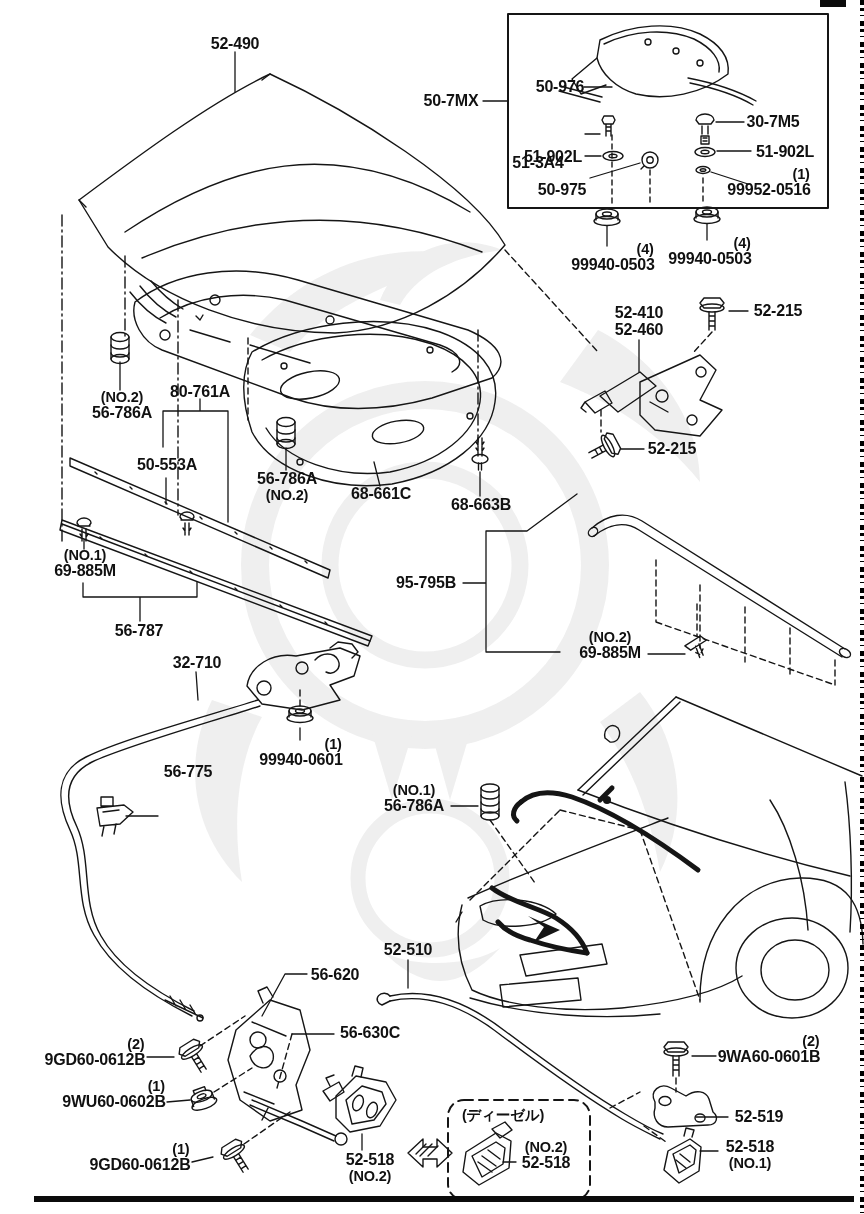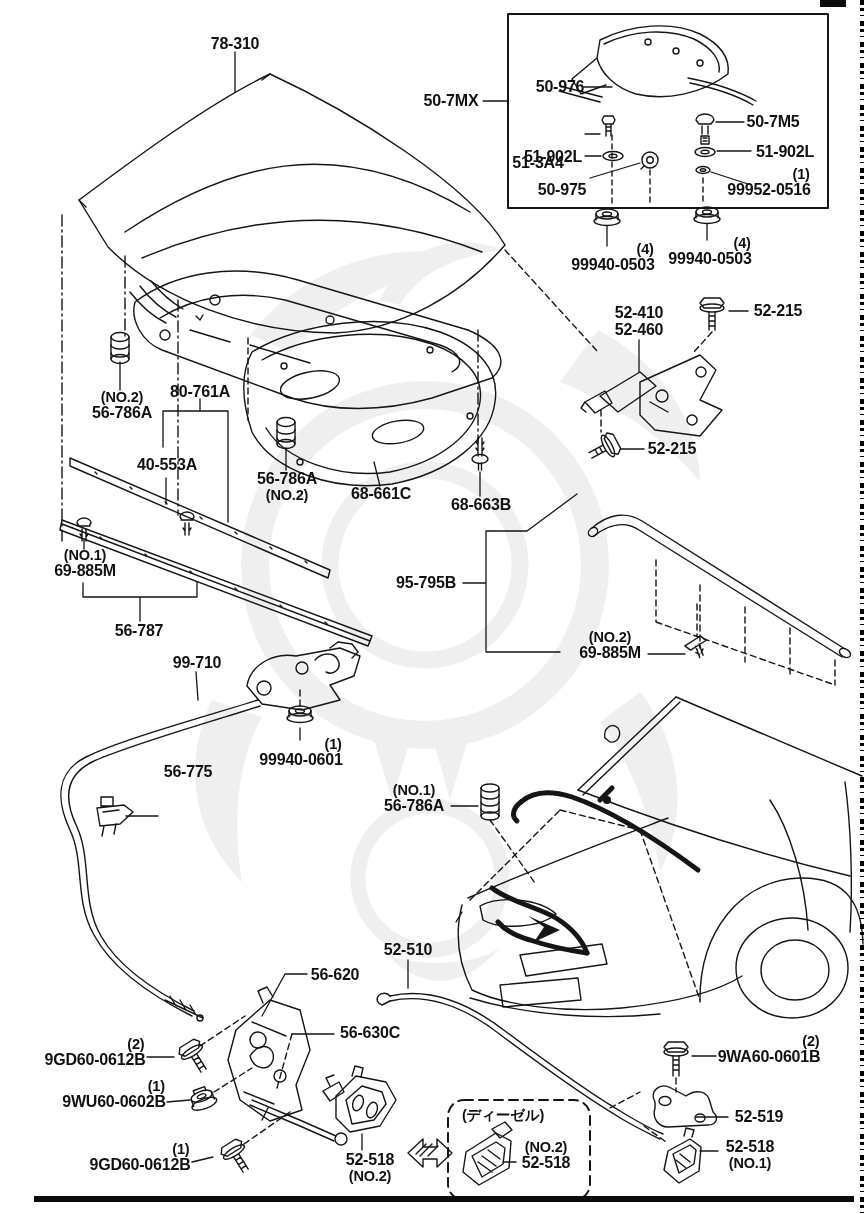--- a/index.html
+++ b/index.html
@@ -370,39 +370,39 @@
       <path d="M516,1162 H503"></path>
       <path d="M716,1056 H692"></path>
       <path d="M728,1117 H696"></path>
       <path d="M718,1151 H700"></path>
     </g>
   </g>
 </svg>
 
 <div id="callouts">
       <div class="co" style="left: 235px; top: 44px;">
-        <div>78-310</div>
+        <div>52-490</div>
       </div>
       <div class="co" style="left: 451px; top: 101px;">
         <div>50-7MX</div>
       </div>
       <div class="co" style="left: 560px; top: 87px;">
         <div>50-976</div>
       </div>
       <div class="co" style="left: 538px; top: 135px; margin-top: 28px;">
         <div>51-3A4</div>
       </div>
       <div class="co" style="left: 553px; top: 157px;">
         <div>51-902L</div>
       </div>
       <div class="co" style="left: 562px; top: 190px;">
         <div>50-975</div>
       </div>
       <div class="co" style="left: 773px; top: 122px;">
-        <div>50-7M5</div>
+        <div>30-7M5</div>
       </div>
       <div class="co" style="left: 785px; top: 152px;">
         <div>51-902L</div>
       </div>
       <div class="co" style="left: 769px; top: 183px;">
         <div class="sm qr">(1)</div>
         <div>99952-0516</div>
       </div>
       <div class="co" style="left: 613px; top: 258px;">
         <div class="sm qr">(4)</div>
@@ -413,21 +413,21 @@
         <div>99940-0503</div>
       </div>
       <div class="co" style="left: 122px; top: 406px;">
         <div class="sm">(NO.2)</div>
         <div>56-786A</div>
       </div>
       <div class="co" style="left: 200px; top: 392px;">
         <div>80-761A</div>
       </div>
       <div class="co" style="left: 167px; top: 465px;">
-        <div>40-553A</div>
+        <div>50-553A</div>
       </div>
       <div class="co" style="left: 287px; top: 487px;">
         <div>56-786A</div>
         <div class="sm">(NO.2)</div>
       </div>
       <div class="co" style="left: 381px; top: 494px;">
         <div>68-661C</div>
       </div>
       <div class="co" style="left: 481px; top: 505px;">
         <div>68-663B</div>
@@ -443,21 +443,21 @@
         <div>52-215</div>
       </div>
       <div class="co" style="left: 85px; top: 564px;">
         <div class="sm">(NO.1)</div>
         <div>69-885M</div>
       </div>
       <div class="co" style="left: 139px; top: 631px;">
         <div>56-787</div>
       </div>
       <div class="co" style="left: 197px; top: 663px;">
-        <div>99-710</div>
+        <div>32-710</div>
       </div>
       <div class="co" style="left: 301px; top: 753px;">
         <div class="sm qr">(1)</div>
         <div>99940-0601</div>
       </div>
       <div class="co" style="left: 426px; top: 583px;">
         <div>95-795B</div>
       </div>
       <div class="co" style="left: 610px; top: 646px;">
         <div class="sm">(NO.2)</div>

